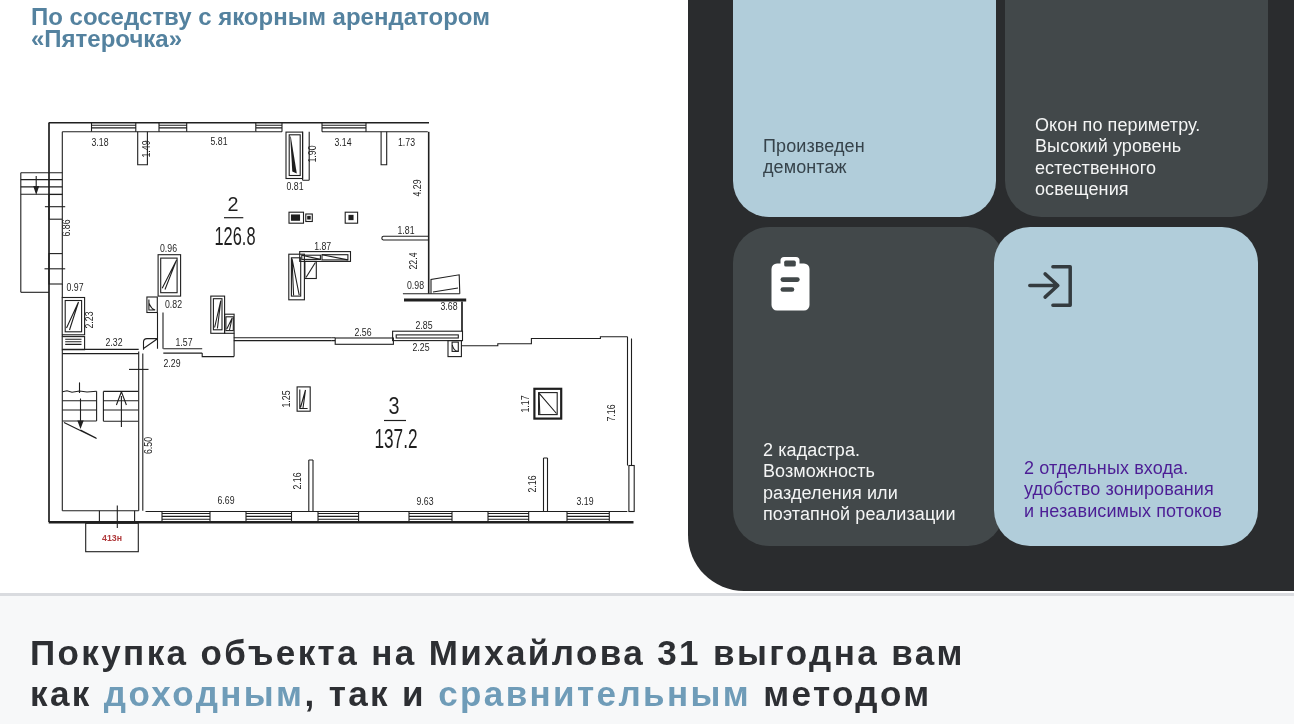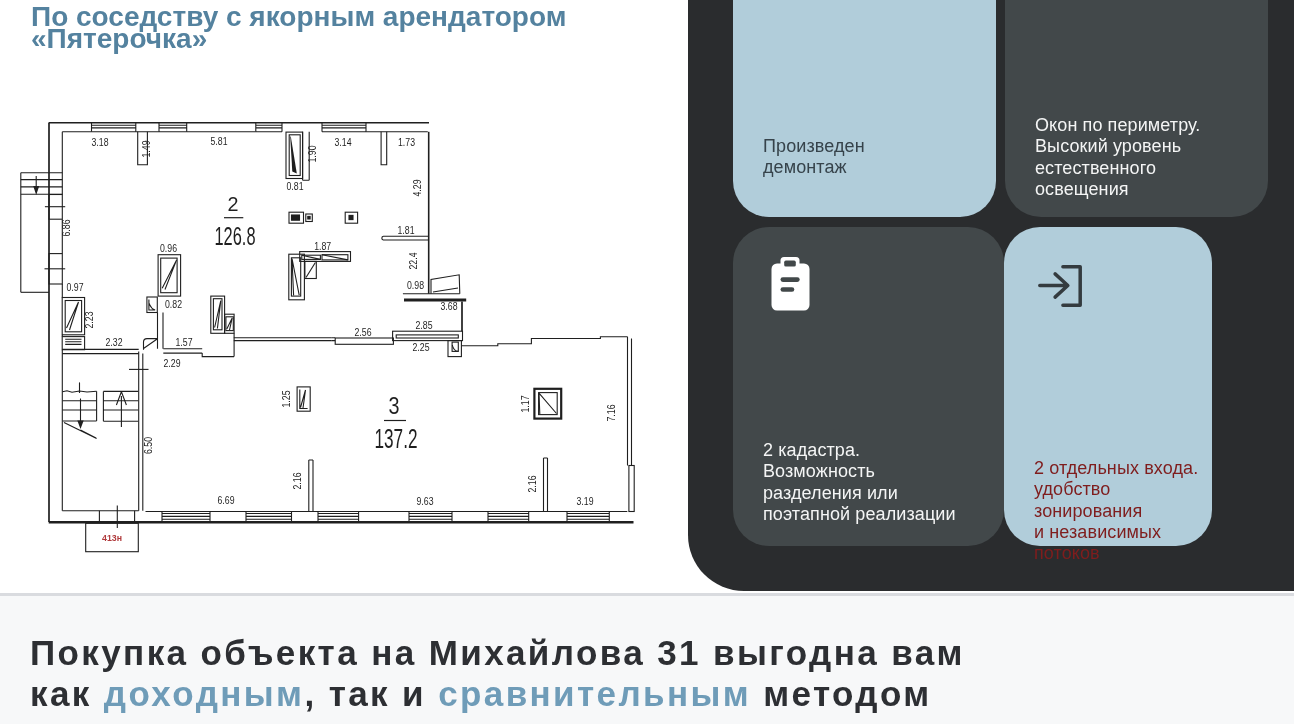--- a/index.html
+++ b/index.html
@@ -1,23 +1,23 @@
 <!DOCTYPE html>
 <html><head>
 <meta charset="utf-8">
 <style>
 html,body{margin:0;padding:0;}
 body{width:1294px;height:724px;background:#ffffff;font-family:"Liberation Sans",sans-serif;overflow:hidden;position:relative;}
-.title{position:absolute;left:31px;top:6px;font-size:28px;line-height:22px;font-weight:bold;color:#54829f;}
+.title{position:absolute;left:31px;top:6px;font-size:24px;line-height:22px;font-weight:bold;color:#54829f;}
 .panel{position:absolute;left:688px;top:-80px;width:760px;height:671px;background:#2a2c2e;border-radius:56px;}
 .card{position:absolute;border-radius:36px;font-size:18px;line-height:21.3px;letter-spacing:0.1px;}
 .c1{left:45px;top:-22px;width:263px;height:319px;background:#b1cdda;color:#36434b;}
 .c2{left:317px;top:-22px;width:263px;height:319px;background:#42484a;color:#f4f5f5;}
 .c3{left:45px;top:307px;width:271px;height:319px;background:#42484a;color:#f4f5f5;}
-.c4{left:316px;top:307px;width:208px;height:319px;background:#b1cdda;color:#7f1d1d;}
+.c4{left:306px;top:307px;width:264px;height:319px;background:#b1cdda;color:#4c1d95;}
 .ctext{position:absolute;left:30px;}
 .band{position:absolute;left:0px;top:593px;width:1294px;height:131px;background:#f7f8f9;border-top:3px solid #d9dbdf;}
 .heading{position:absolute;left:30px;top:36px;font-size:35px;line-height:41px;font-weight:bold;color:#2d2f33;letter-spacing:2.4px;}
 .heading .blue{color:#6f9cb8;margin-top:20px;}
 .plan{position:absolute;left:0px;top:0px;}
 </style>
 </head>
 <body>
 
 <div class="title">По соседству с якорным арендатором<br>«Пятерочка»</div>

